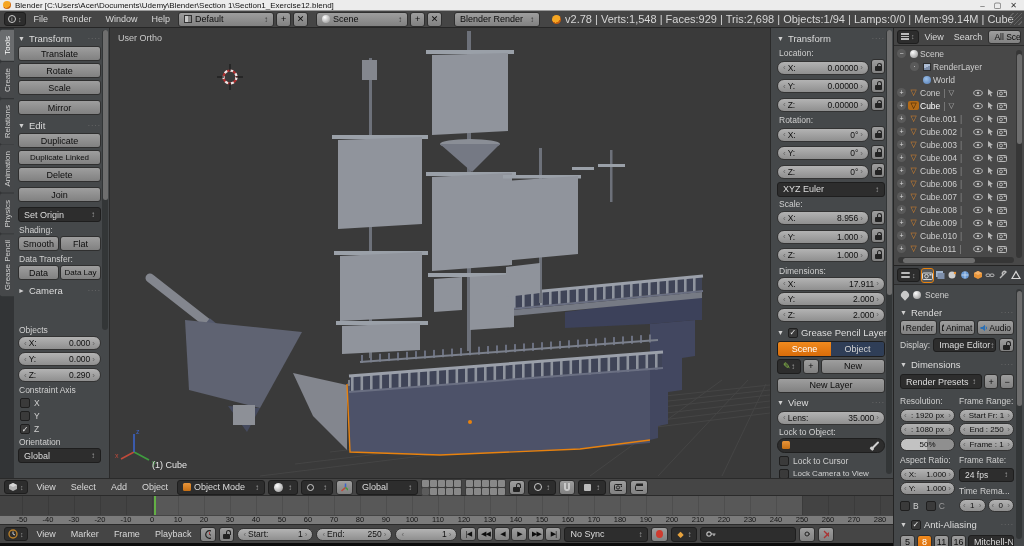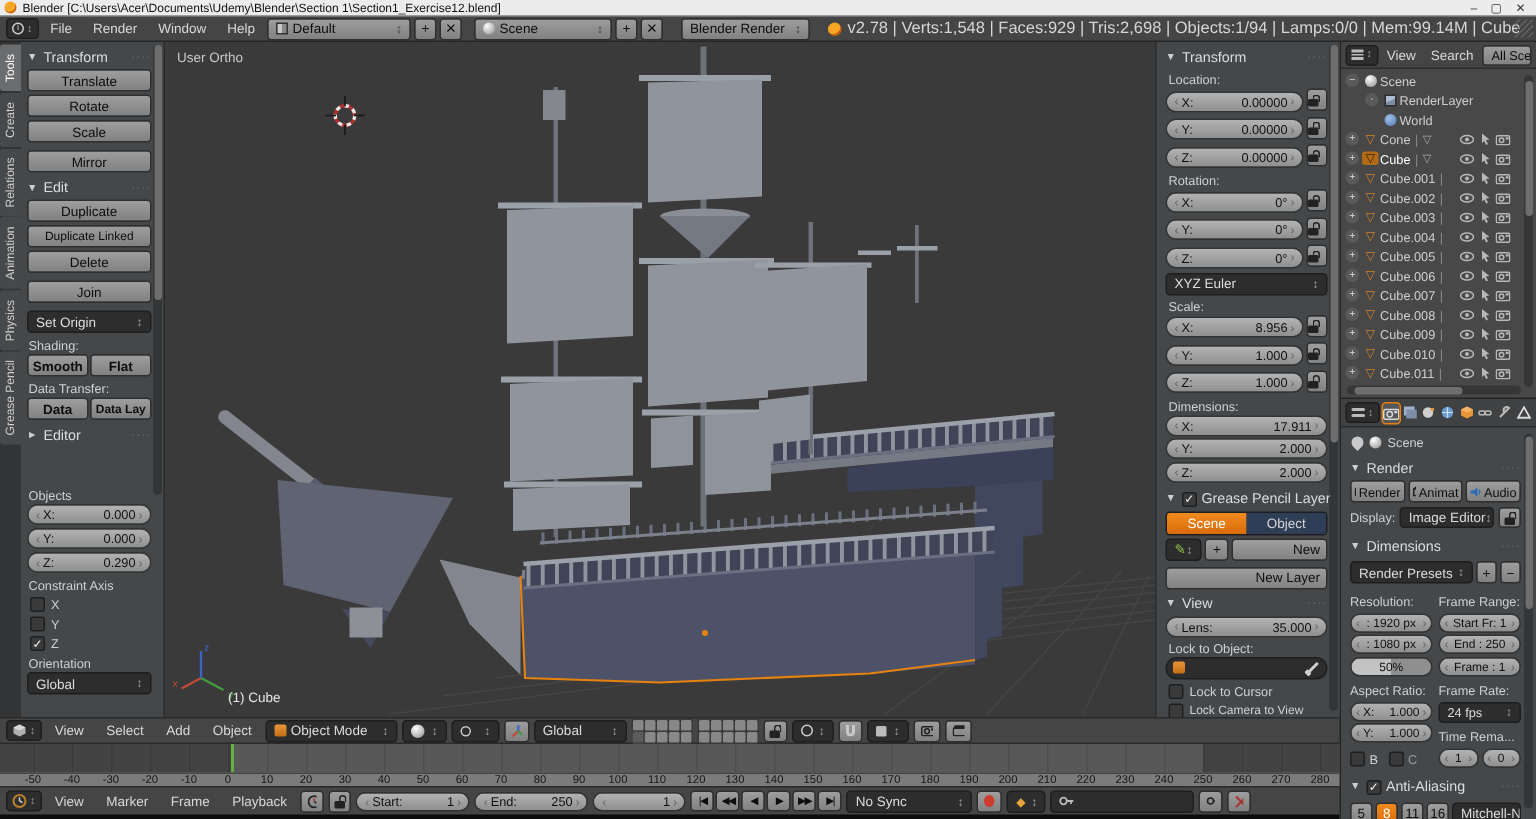--- a/index.html
+++ b/index.html
@@ -64,34 +64,34 @@
   .tabscol { width:14px; background:#323436; display:flex; flex-direction:column; padding-top:2px; gap:1px; }
   .ttab { writing-mode:vertical-rl; transform:rotate(180deg); font-size:8px; color:#cfcfcf; background:#46484a;
           border-radius:0 2px 2px 0; display:flex; align-items:center; justify-content:center; padding:6px 0; }
   .ttab.active { background:#6a6c6e; color:#fff; }
 
   
   .shelf { width:96px; background:#45484a; border-right:1px solid #2a2a2a; padding:2px 8px 0 4px; position:relative; font-size:9px; overflow:hidden; }
   .tsbtn { margin-bottom:2px; }
   .slabel { color:#d0d0d0; font-size:8.5px; margin:3px 0 1px 1px; }
   .halfrow { display:flex; gap:1px; margin-bottom:2px; }
-  .halfrow .btn { flex:1; padding:0 3px;font-weight:bold; }
+  .halfrow .btn { flex:1; padding:0 3px; }
 
   
   .viewport { flex:1; position:relative; background:#3a3a3a; overflow:hidden; }
   .viewport svg.ship { position:absolute; left:0; top:0; width:100%; height:100%; }
   .vp-label { position:absolute; left:8px; top:5px; font-size:9px; color:#c9c9c9; }
   .vp-obj { position:absolute; left:42px; bottom:8px; font-size:9px; color:#e6e6e6; }
 
   
   .npanel { width:123px; background:#45484a; border-left:1px solid #2a2a2a; padding:2px 8px 0 6px; position:relative; overflow:hidden; }
   .nrow { display:flex; gap:2px; align-items:center; margin-bottom:1.5px; }
   .nrow .pill { flex:1; }
   .nlabel { font-size:8.5px; color:#d0d0d0; margin:2px 0 1px 2px; }
-  .npanel .dd, .npanel .btn { margin-bottom:2px;justify-content:flex-end; }
+  .npanel .dd, .npanel .btn { margin-bottom:2px; }
   .gptabs { display:flex; height:16px; margin-bottom:2px; border-radius:3px; overflow:hidden; border:1px solid #1e1e1e; }
   .gptab { flex:1; font-size:9px; display:flex; align-items:center; justify-content:center; }
   .gptab.on { background:linear-gradient(#f08a1e,#d96c09); color:#fff; }
   .gptab.off { background:#2f3e57; color:#d5d5d5; }
   .gprow { display:flex; gap:2px; margin-bottom:2px; }
   .pencil { color:#8cc04a; font-size:9px; }
   .chkrow { display:flex; align-items:center; gap:4px; margin:3px 0 3px 2px; font-size:8.5px; color:#d0d0d0; }
   .objfield { background:#2d2d2d; border:1px solid #1e1e1e; border-radius:8px; height:15px; display:flex; align-items:center; padding:0 4px; margin-bottom:2px; }
   .cubeicon { width:8px; height:8px; background:linear-gradient(#e8953a,#c56f14); border-radius:1.5px; flex:none; }
   .eyedrop { margin-left:auto; width:9px; height:2px; background:#cfcfcf; transform:rotate(-45deg); border-radius:1px; position:relative; }
@@ -271,21 +271,21 @@
           <div class="halfrow">
             <span class="btn">Smooth</span>
             <span class="btn">Flat</span>
           </div>
           <div class="slabel">Data Transfer:</div>
           <div class="halfrow">
             <span class="btn">Data</span>
             <span class="btn" style="font-size:8px;">Data Lay</span>
           </div>
           <div class="ph cl">
-              <span>Editor</span>
+              <span>Camera</span>
               <span class="grip">····</span>
             </div>
 
           <div style="height:24px;"></div>
           <div class="slabel">Objects</div>
           <div class="pill tsbtn">
               <span class="lab">X:</span>
               <span class="val">0.000</span>
             </div>
           <div class="pill tsbtn">

